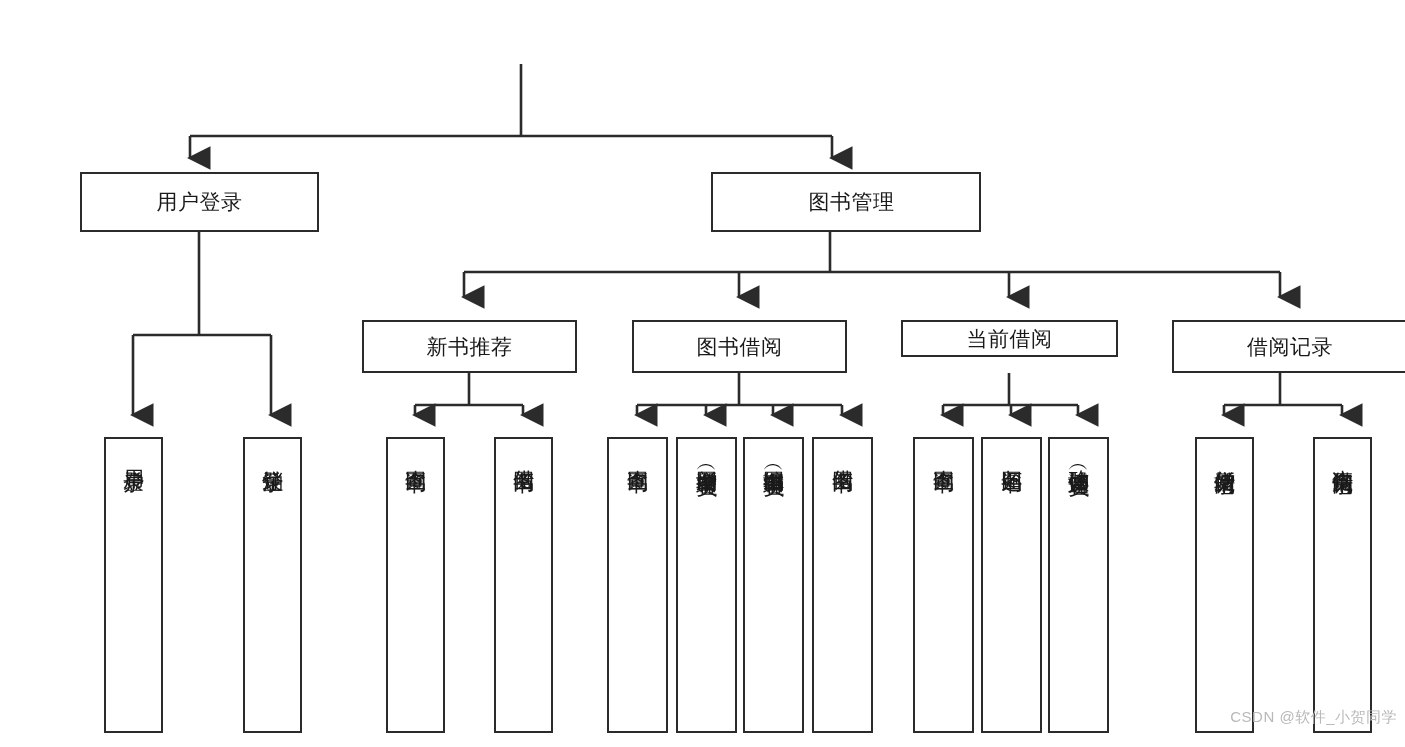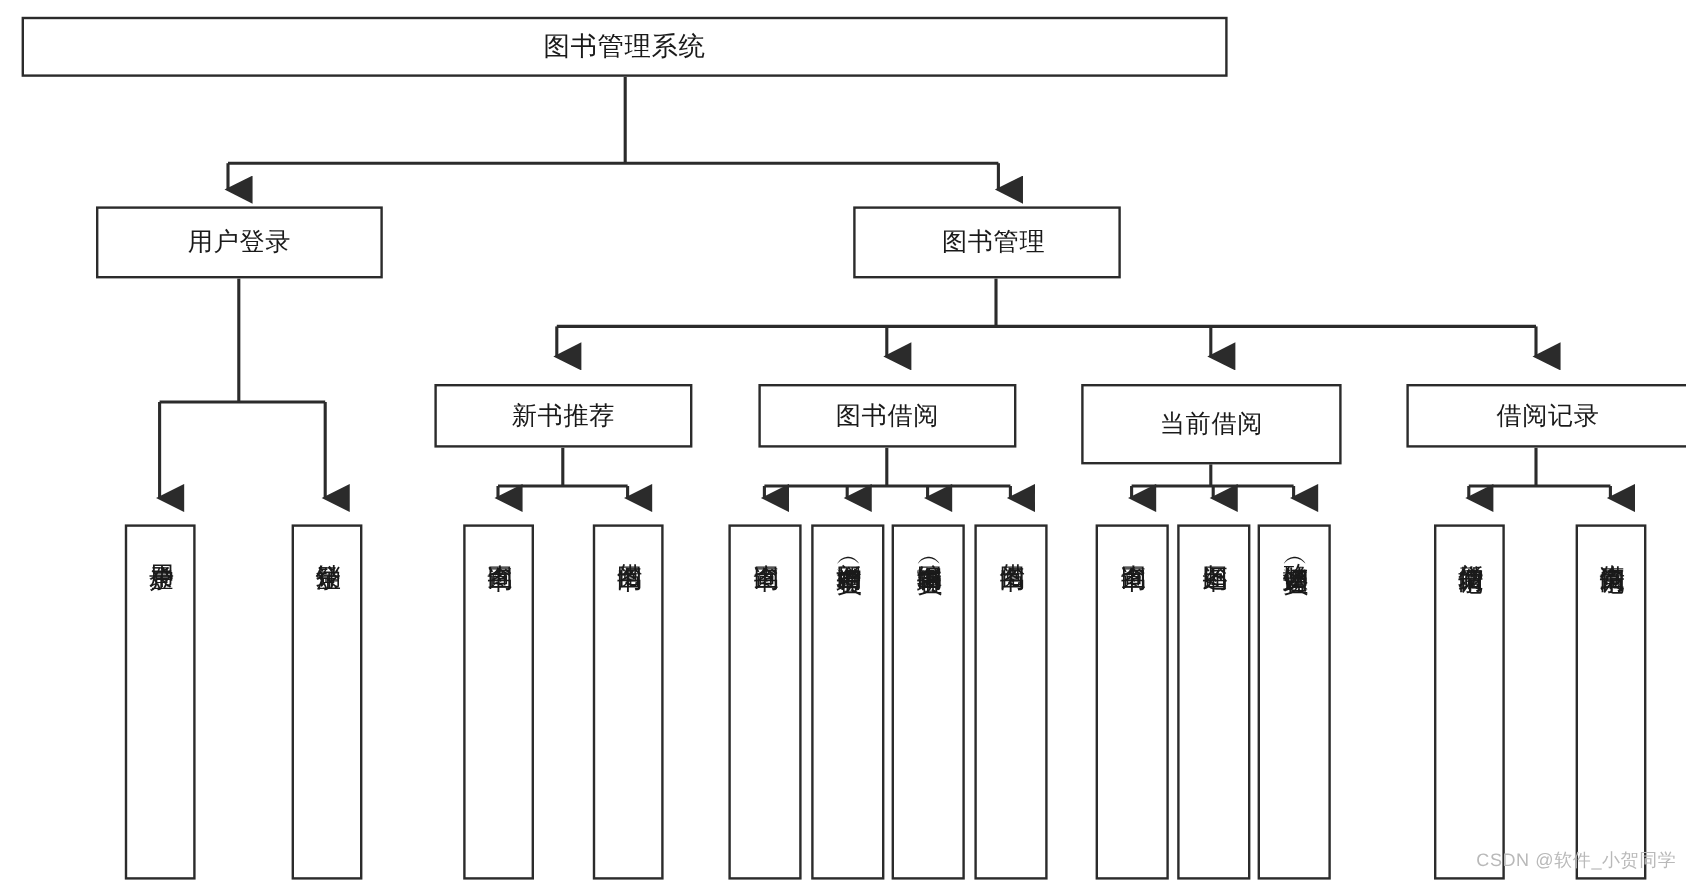--- a/index.html
+++ b/index.html
@@ -121,38 +121,35 @@
       <path d="M 1011 405 L 1011 415" marker-end="url(#arrow)"></path>
       <path d="M 1078 405 L 1078 415" marker-end="url(#arrow)"></path>
 
       <path d="M 1280 373 L 1280 405"></path>
       <path d="M 1224 405 L 1342 405"></path>
       <path d="M 1224 405 L 1224 415" marker-end="url(#arrow)"></path>
       <path d="M 1342 405 L 1342 415" marker-end="url(#arrow)"></path>
     </g>
   </svg>
 
-  <div class="node root h" style="left:18px; top:14px; width:1005px; height:50px;">
-    <span class="label">图书管理系统</span>
-  </div>
 
   <div class="node h" style="left:80px; top:172px; width:239px; height:60px;">
     <span class="label">用户登录</span>
   </div>
-  <div class="node h" style="left:711px; top:172px; width:223px; height:60px;padding-left:11px;">
+  <div class="node h" style="left:711px; top:172px; width:270px; height:60px;padding-left:11px;">
     <span class="label">图书管理</span>
   </div>
 
   <div class="node h" style="left:362px; top:320px; width:215px; height:53px;">
     <span class="label">新书推荐</span>
   </div>
   <div class="node h" style="left:632px; top:320px; width:215px; height:53px;">
     <span class="label">图书借阅</span>
   </div>
-  <div class="node h" style="left:901px; top:320px; width:217px; height:67px;">
+  <div class="node h" style="left:901px; top:320px; width:217px; height:37px;">
     <span class="label">当前借阅</span>
   </div>
   <div class="node h" style="left:1172px; top:320px; width:236px; height:53px;">
     <span class="label">借阅记录</span>
   </div>
 
   <div class="node v" style="left:104px; top:437px; width:59px; height:296px;">
     <span class="label">用户登录</span>
   </div>
   <div class="node v" style="left:243px; top:437px; width:59px; height:296px;">

